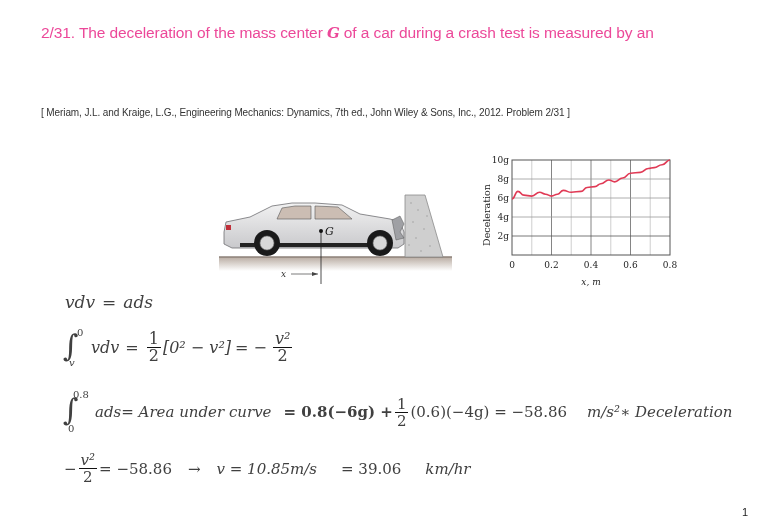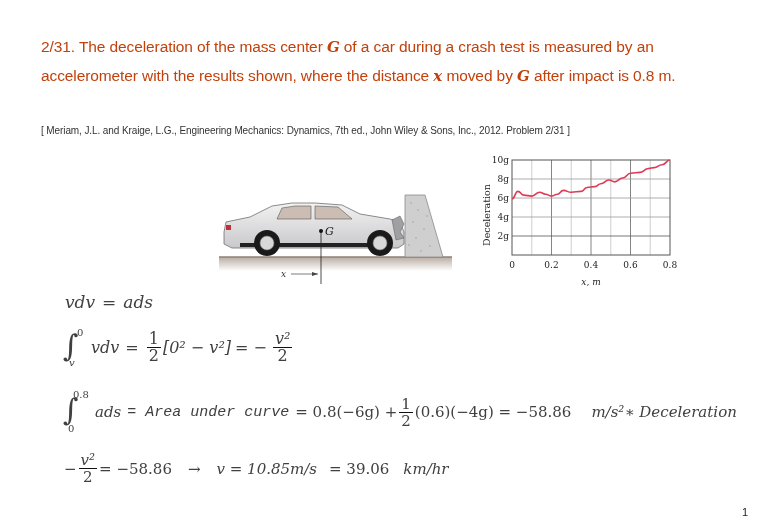--- a/index.html
+++ b/index.html
@@ -1,42 +1,39 @@
 <!DOCTYPE html>
 <html><head>
 <meta charset="utf-8">
 <style>
   html, body { margin: 0; padding: 0; background: #ffffff; }
   body { width: 768px; height: 531px; position: relative; overflow: hidden; font-family: "Liberation Sans", sans-serif; color: #1a1a1a; }
   .abs { position: absolute; }
-  .problem { left: 41px; top: 33px; width: 700px; font-size: 15.5px; line-height: 27.5px; color: #c2410c; letter-spacing: -0.1px; }
+  .problem { left: 41px; top: 19px; width: 700px; font-size: 15.5px; line-height: 27.5px; color: #ec4899; letter-spacing: -0.1px; }
   .problem .mv { font-family: "DejaVu Serif", serif; font-style: italic; font-weight: bold; font-size: 15px; }
-  .citation { left: 41px; top: 125px; font-size: 10px; color: #333; letter-spacing: -0.1px; }
+  .citation { left: 41px; top: 107px; font-size: 10px; color: #333; letter-spacing: -0.1px; }
   .math { font-family: "DejaVu Serif", serif; font-style: italic; color: #404040; }
   .eq1 { left: 65px; top: 292px; font-size: 17px; }
   .int { font-family: "DejaVu Serif", serif; font-style: normal; font-size: 30px; line-height: 30px; }
   .lim { font-family: "DejaVu Serif", serif; font-style: normal; font-size: 10px; }
   .frac { display: inline-flex; flex-direction: column; align-items: center; vertical-align: middle; font-style: normal; line-height: 16px; margin: 0 2px; }
   .frac .num { border-bottom: 1px solid #111; padding: 0 2px; }
   .up { font-style: normal; }
   .it { font-style: italic; }
   .row { display: flex; align-items: center; white-space: nowrap; }
   .pagenum { right: 20px; top: 506px; font-size: 11px; color: #222; }
   svg text { font-family: "DejaVu Serif", serif; }
 </style>
 </head>
 <body>
 
 <div class="abs problem">
   <div>
     <span>2/31.</span>
     <span>The deceleration of the mass center </span><span class="mv">G</span><span> of a car during a crash test is measured by an</span>
-  </div>
-  <div>
-    <span>accelerometer with the results shown, where the distance </span><span class="mv">x</span><span> moved by </span><span class="mv">G</span><span> after impact is 0.8 m.</span>
   </div>
 </div>
 <div class="abs citation">[ Meriam, J.L. and Kraige, L.G., Engineering Mechanics: Dynamics, 7th ed., John Wiley &amp; Sons, Inc., 2012. Problem 2/31 ]</div>
 
 <svg class="abs" style="left:210px; top:185px;" width="260" height="105" viewBox="210 185 260 105">
   <defs>
     <linearGradient id="groundGrad" x1="0" y1="0" x2="0" y2="1">
       <stop offset="0" stop-color="#b9aca2"></stop>
       <stop offset="1" stop-color="#ffffff"></stop>
     </linearGradient>
@@ -151,38 +148,38 @@
     </span>
 </div>
 
 <div class="abs math row" style="left:63px; top:389px; font-size:15px;">
   <span style="position:relative; width:26px; height:46px; display:inline-block;">
     <span class="int" style="position:absolute; left:0; top:6px;">∫</span>
     <span class="lim" style="position:absolute; left:10px; top:0px;">0.8</span>
     <span class="lim" style="position:absolute; left:5px; top:34px;">0</span>
   </span>
   <span style="margin-left:6px;">ads</span>
-  <span style="margin-left:6px;font-family:Liberation Mono, monospace;">= Area  under  curve</span>
-  <span class="up" style="margin-left:6px;">= 0.8(−6g) +</span>
+  <span style="">= Area  under  curve</span>
+  <span class="up" style="margin-left:12px;font-weight:bold;">= 0.8(−6g) +</span>
   <span class="frac">
       <span class="num">1</span>
       <span>2</span>
     </span>
   <span class="up">(0.6)(−4g) = −58.86</span>
   <span style="margin-left:20px;">m/s²</span>
   <span style="">∗ Deceleration</span>
 </div>
 
 <div class="abs math row" style="left:64px; top:452px; font-size:15px;">
   <span class="up">−</span>
   <span class="frac">
       <span class="num it">v²</span>
       <span>2</span>
     </span>
   <span class="up">= −58.86</span>
   <span class="up" style="margin:0 16px;">→</span>
   <span>v = 10.85</span>
   <span style="">m/s</span>
-  <span class="up" style="margin-left:12px;">= 39.06</span>
-  <span style="margin-left:14px;">km/hr</span>
+  <span class="up" style="margin-left:24px;">= 39.06</span>
+  <span style="margin-left:24px;">km/hr</span>
 </div>
 
 <div class="abs pagenum">1</div>
 
 </body></html>

